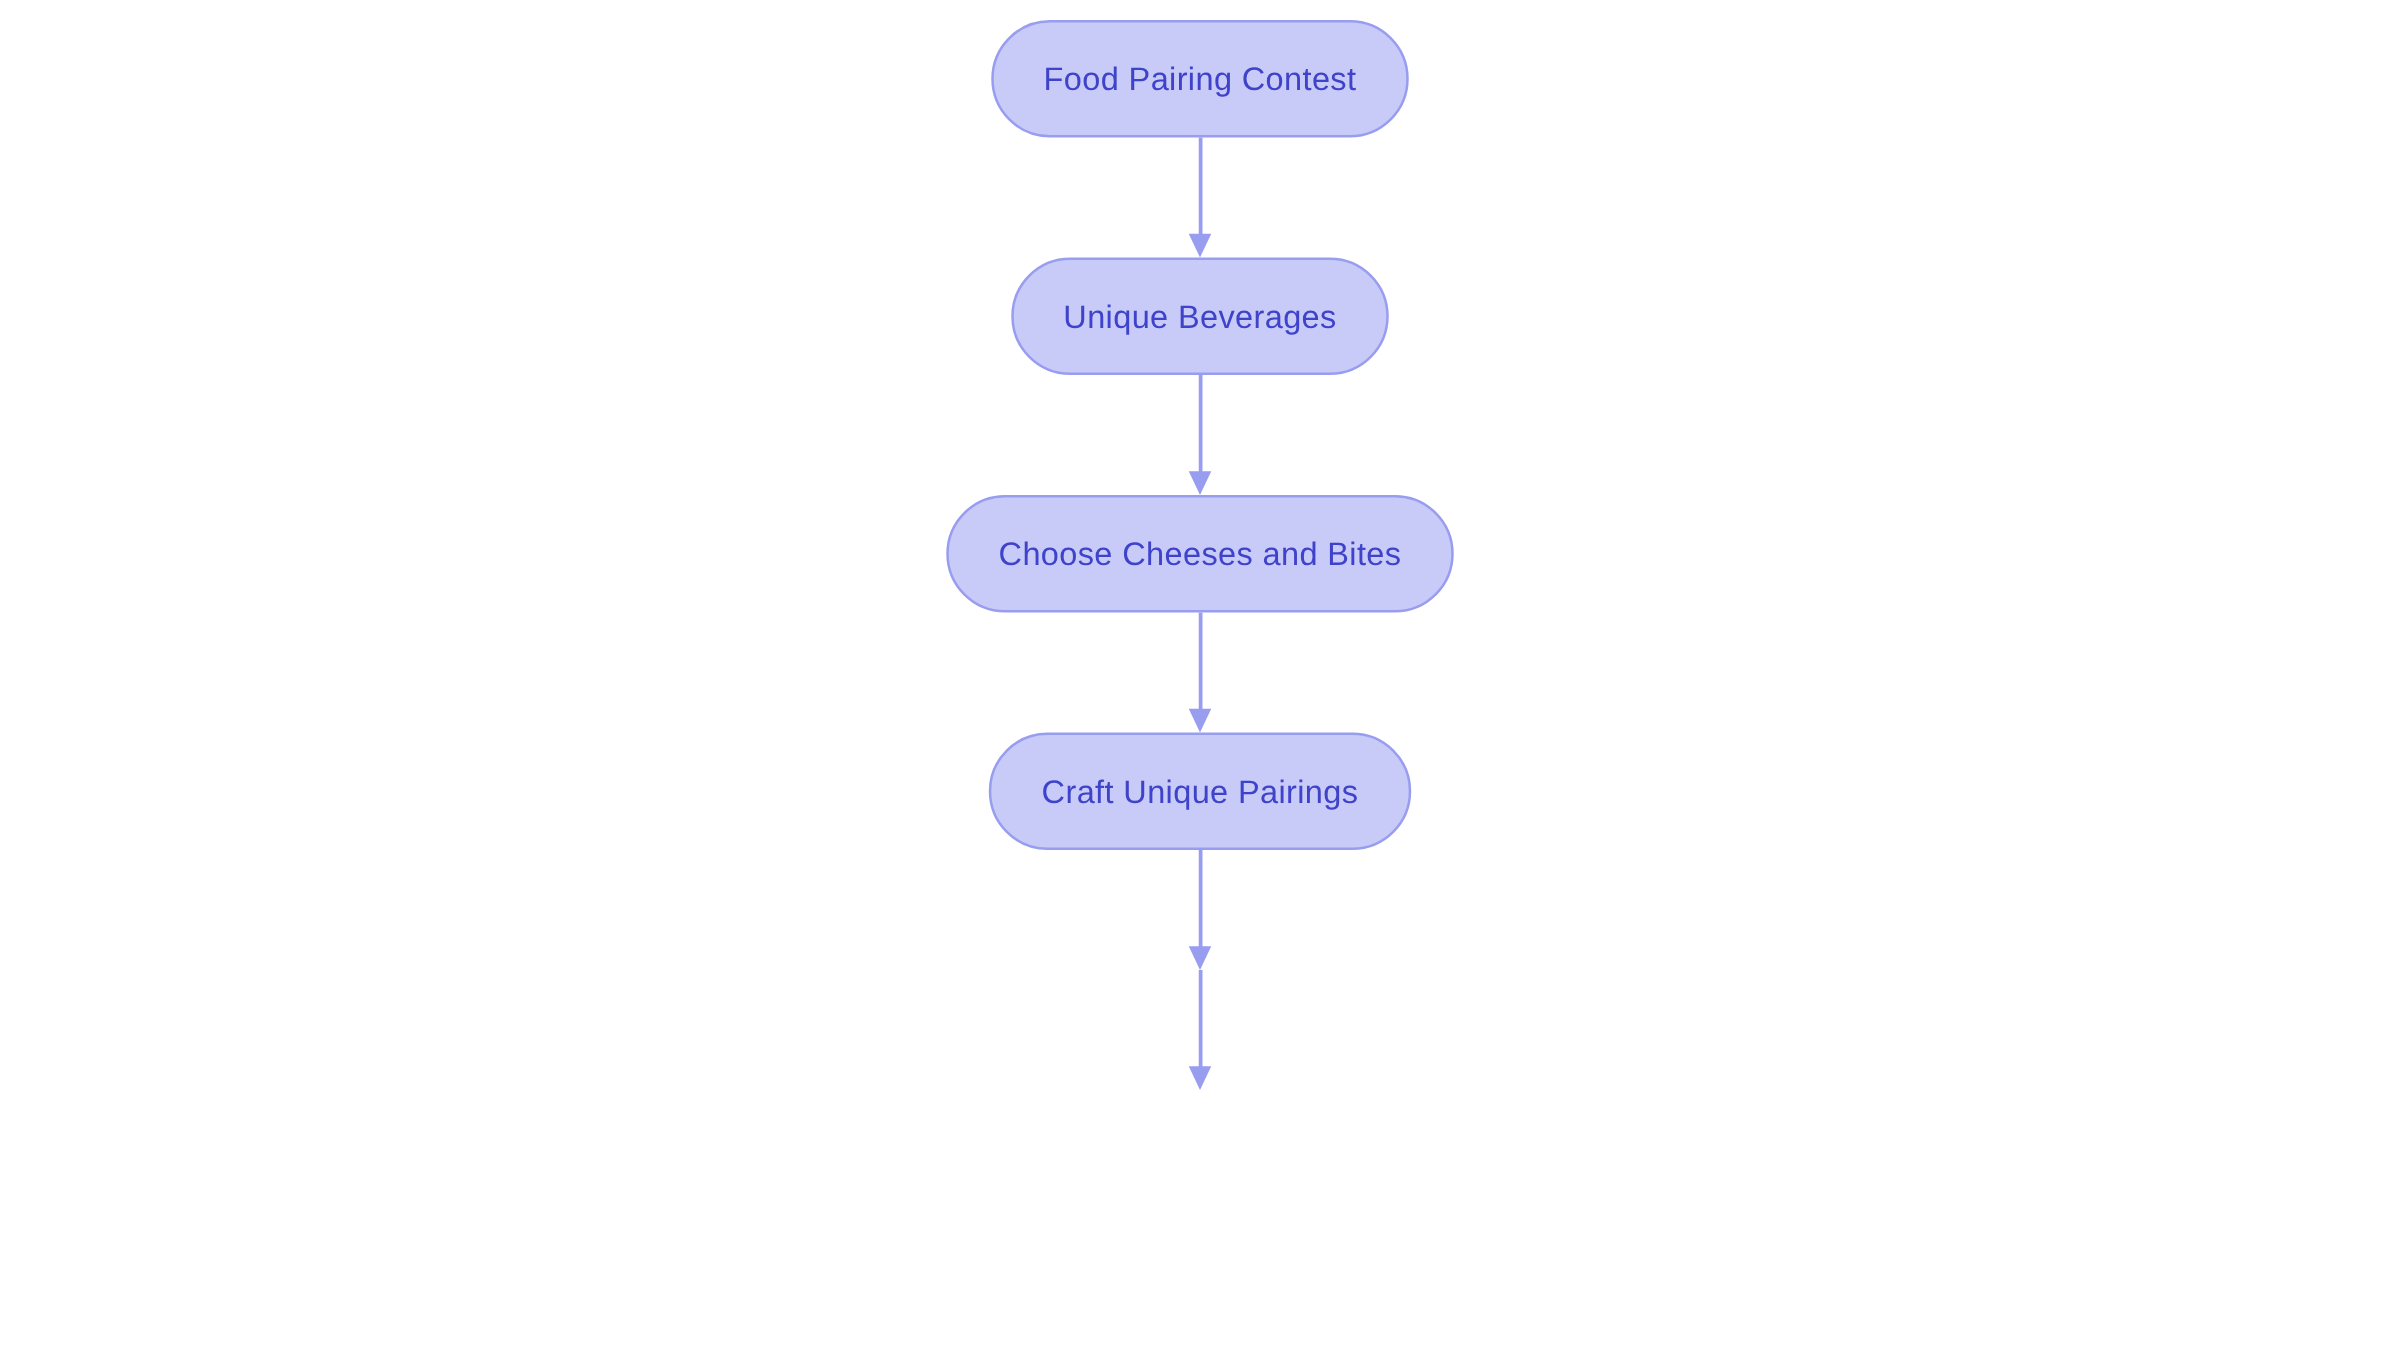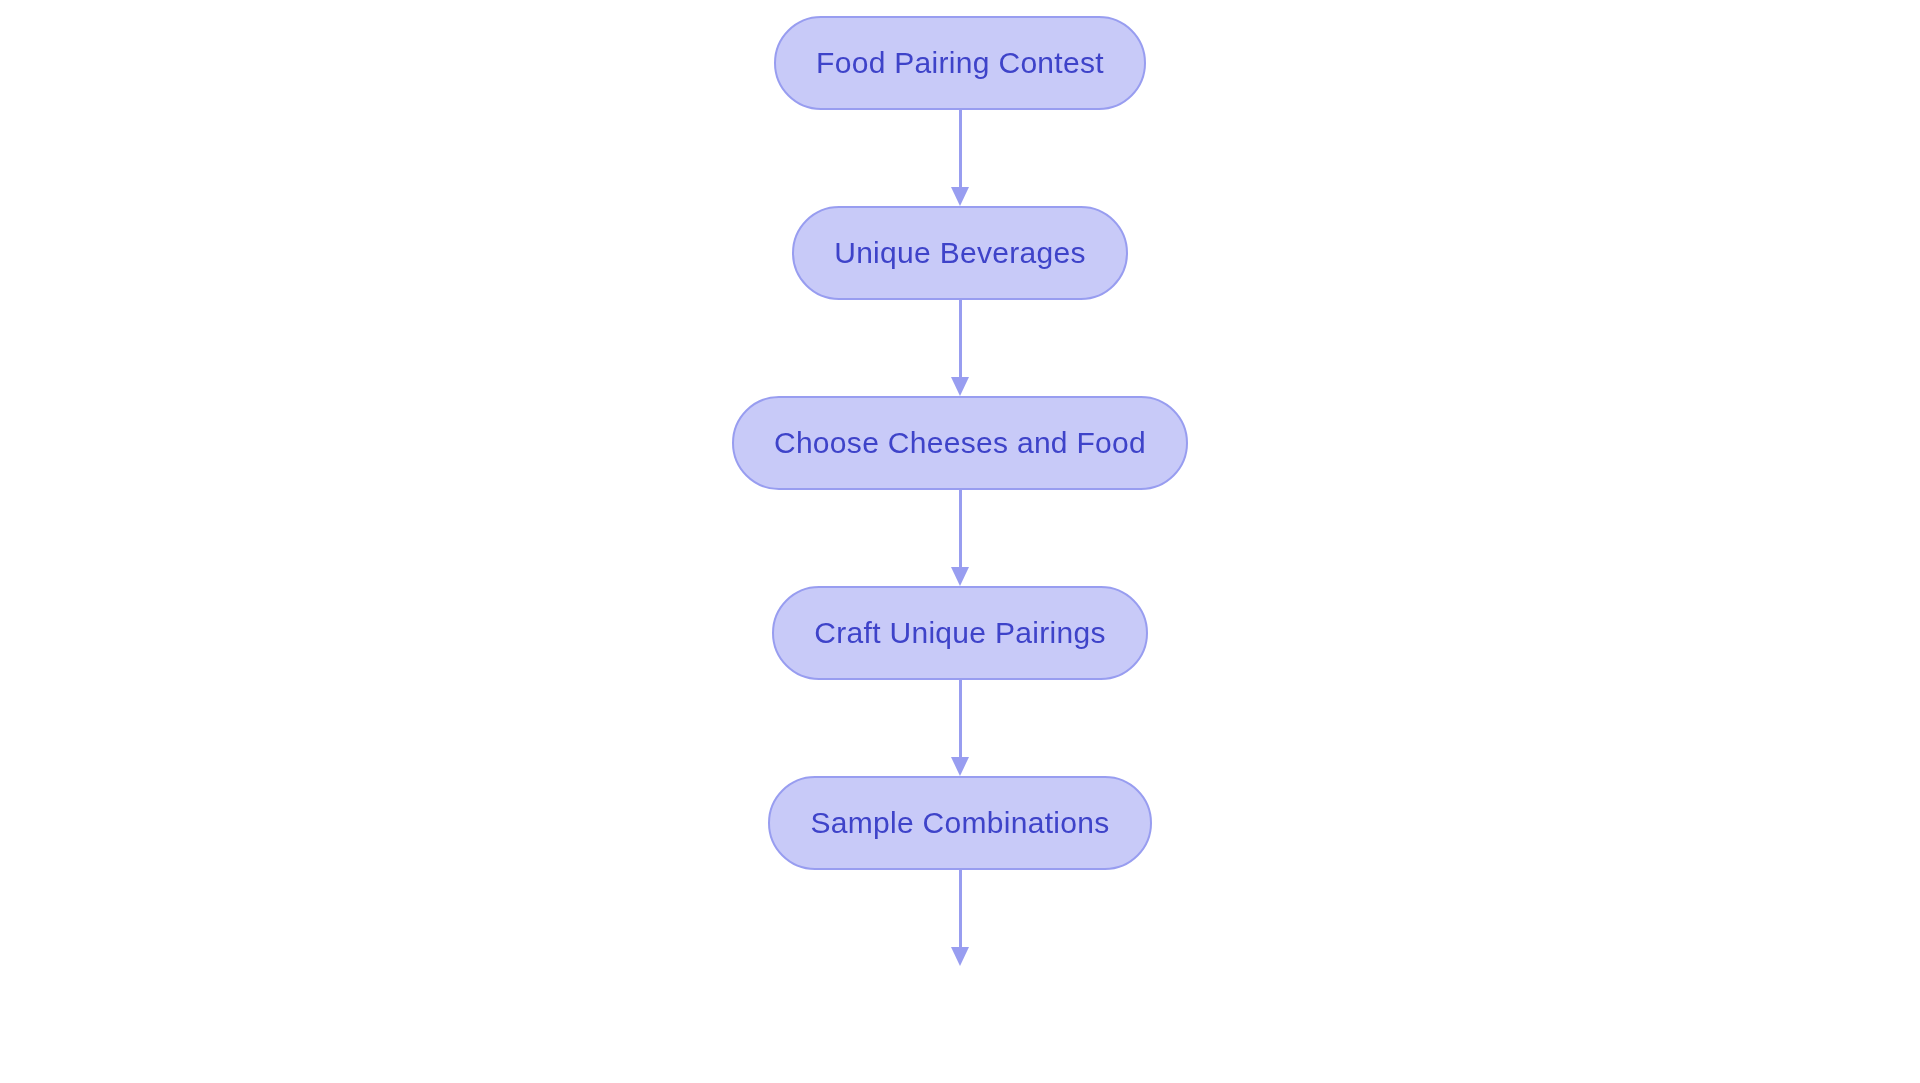--- a/index.html
+++ b/index.html
@@ -33,21 +33,21 @@
     background: var(--node-fill);
     border: 2px solid var(--node-border);
     border-radius: 47px;
     display: flex;
     align-items: center;
     justify-content: center;
     flex: 0 0 auto;
   }
   .flow-node .label {
     color: var(--node-text);
-    font-size: 30px;
+    font-size: 26px;
     letter-spacing: 0.3px;
     white-space: nowrap;
   }
   .connector {
     height: 96px;
     display: flex;
     flex-direction: column;
     align-items: center;
     flex: 0 0 auto;
   }
@@ -82,40 +82,37 @@
   <div class="flow-node">
     <span class="label">Unique Beverages</span>
   </div>
 
   <div class="connector">
     <div class="line"></div>
     <div class="head"></div>
   </div>
 
   <div class="flow-node">
-    <span class="label">Choose Cheeses and Food</span>
+    <span class="label">Choose Cheeses and Bites</span>
   </div>
 
   <div class="connector">
     <div class="line"></div>
     <div class="head"></div>
   </div>
 
   <div class="flow-node">
     <span class="label">Craft Unique Pairings</span>
   </div>
 
   <div class="connector">
     <div class="line"></div>
     <div class="head"></div>
   </div>
 
-  <div class="flow-node">
-    <span class="label">Sample Combinations</span>
-  </div>
 
   <div class="connector">
     <div class="line"></div>
     <div class="head"></div>
   </div>
 
 
 </div>
 
 </body></html>

